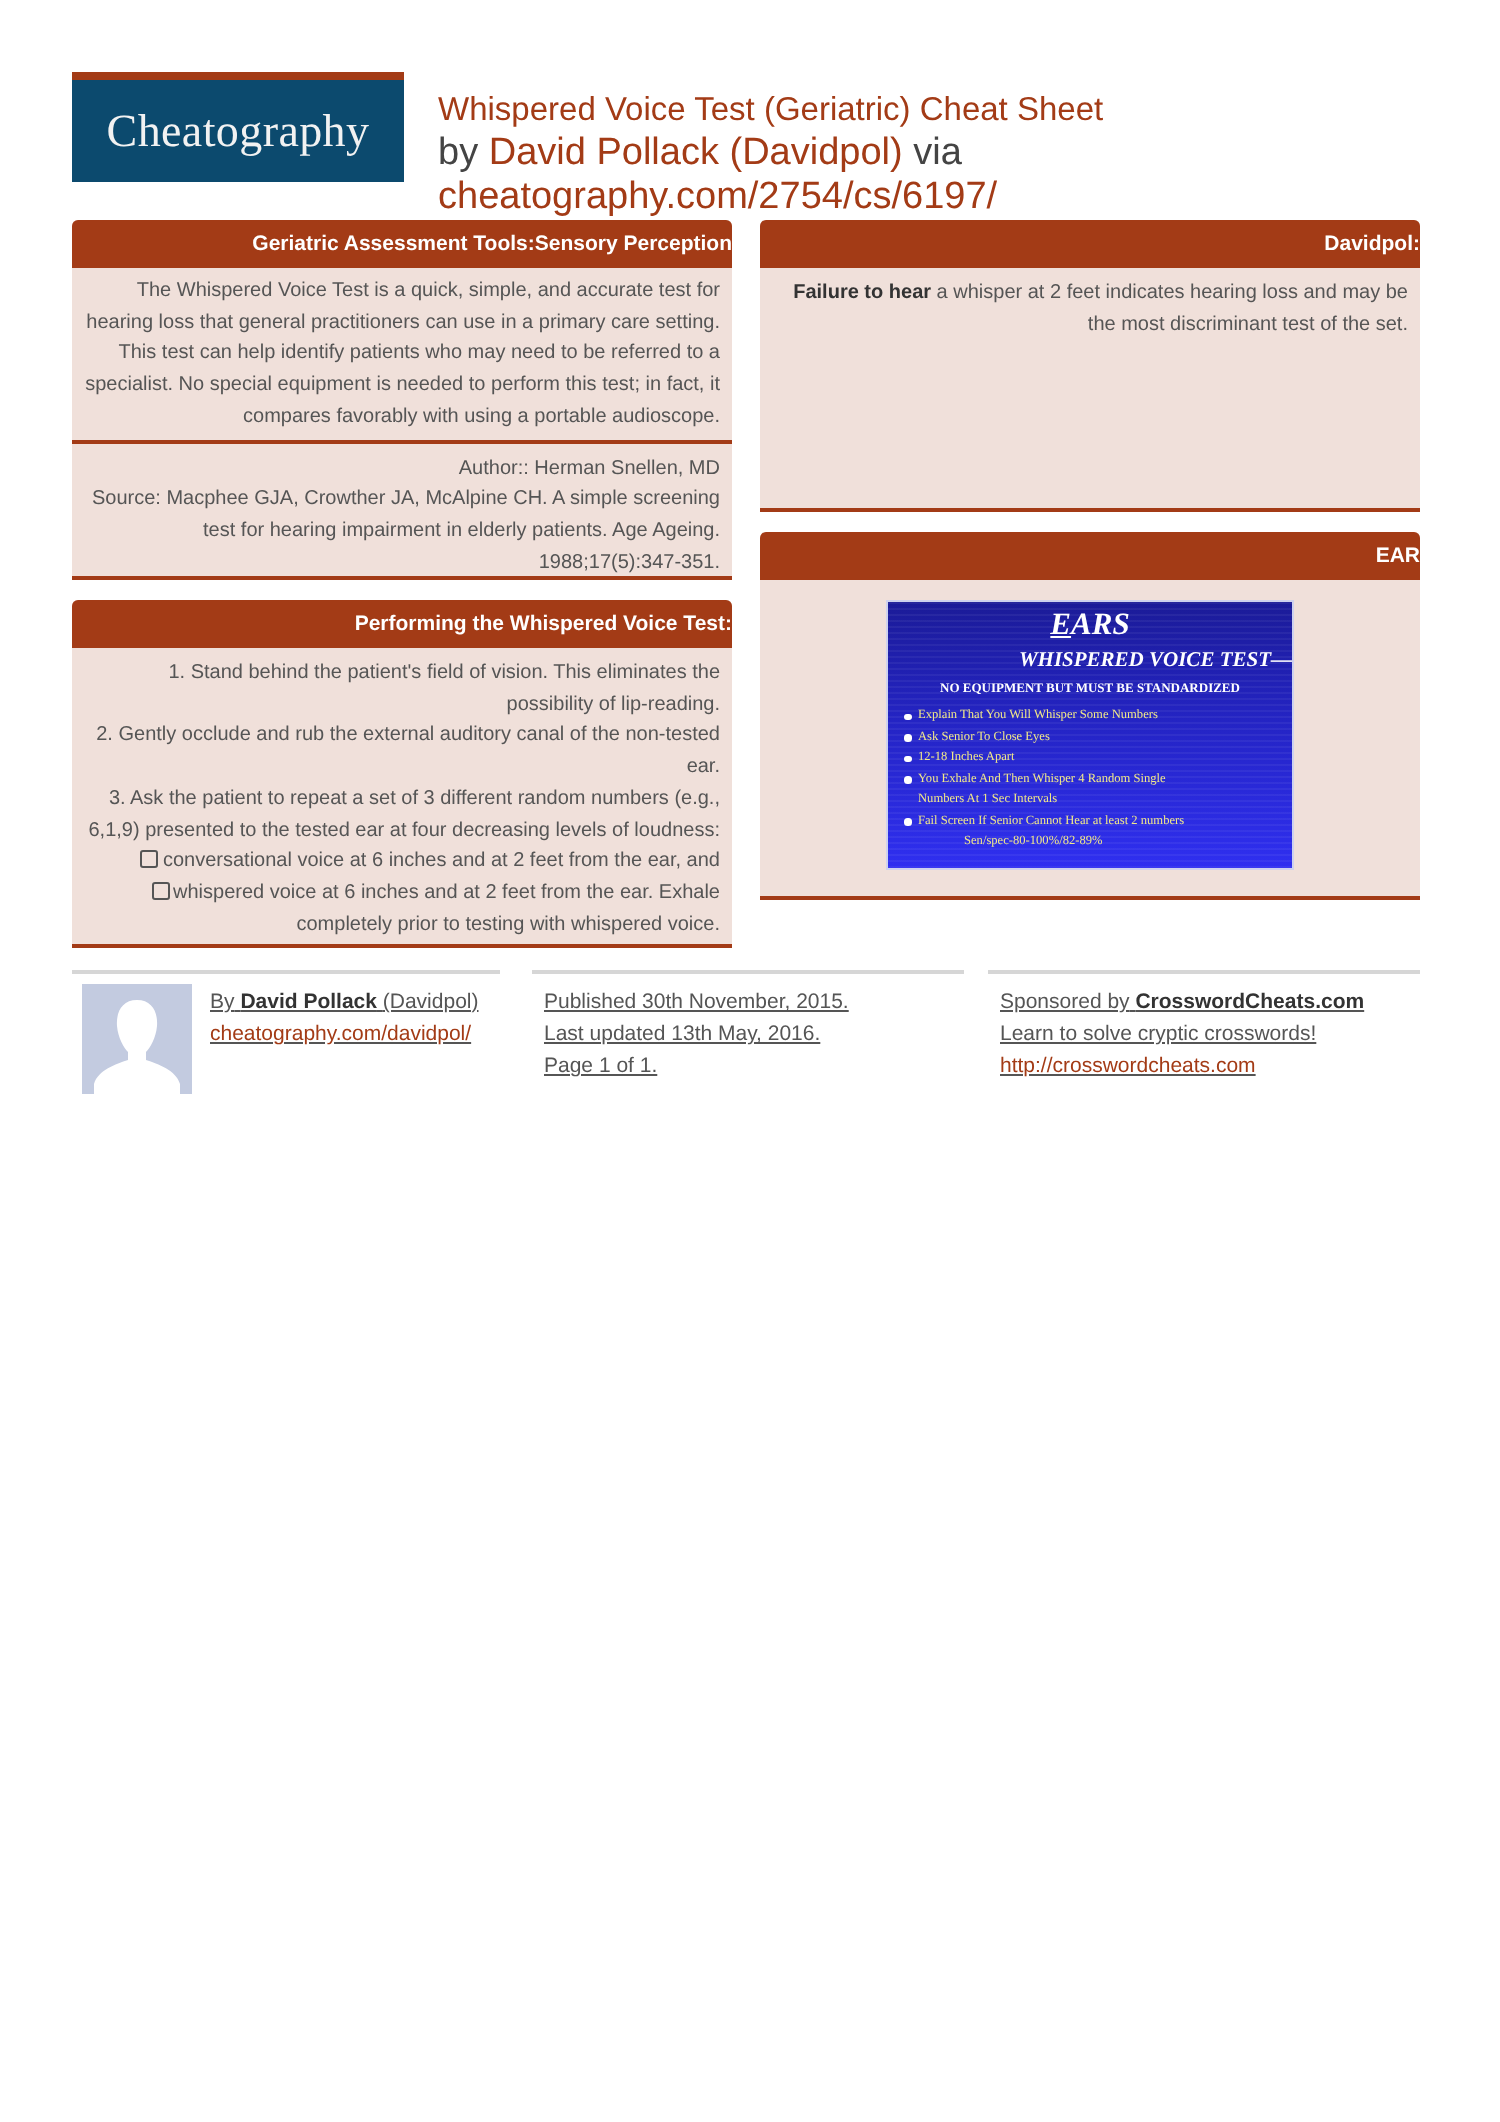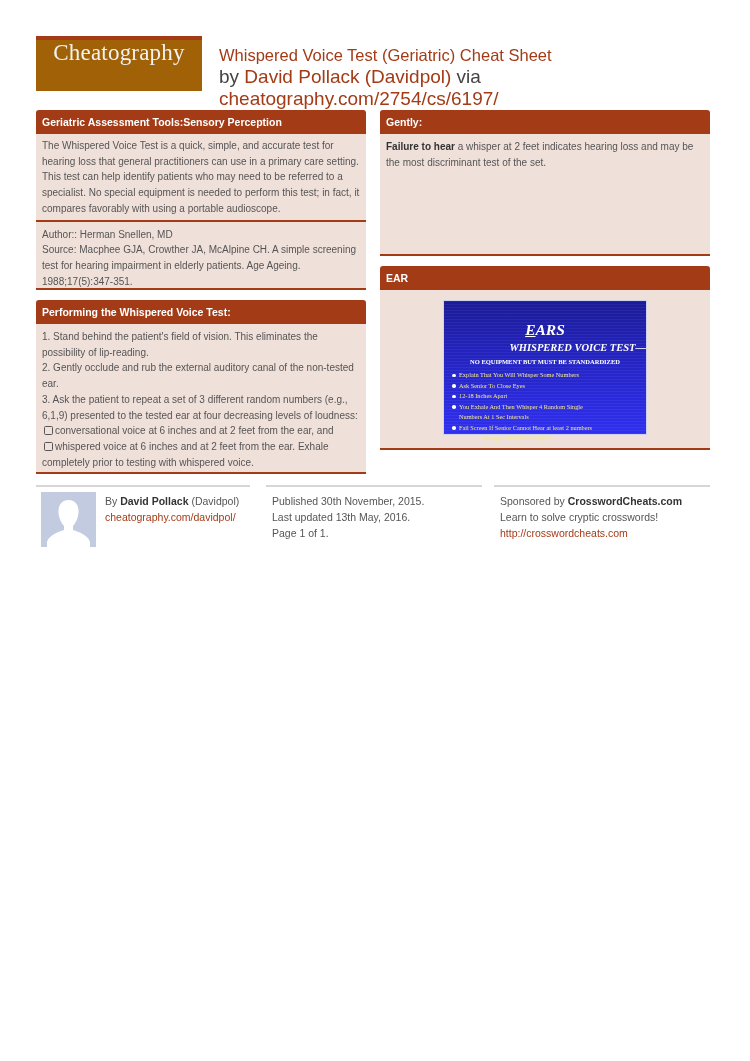--- a/index.html
+++ b/index.html
@@ -2,62 +2,62 @@
 <html><head>
   <meta charset="utf-8">
   <style>
     * { box-sizing: border-box; margin: 0; padding: 0; }
     html, body { width: 750px; height: 1061px; background: #ffffff; }
     body { position: relative; font-family: "Liberation Sans", sans-serif; color: #444; overflow: hidden; }
     a { text-decoration: none; }
 
     .logo {
       position: absolute; left: 36px; top: 36px; width: 166px; height: 55px;
-      background: #a16207; border-top: 4px solid #a33b16;
-      display: flex; align-items: flex-start; justify-content: center;
+      background: #0c4a6e; border-top: 4px solid #a33b16;
+      display: flex; align-items: center; justify-content: center;
     }
     .logo span { font-family: "Liberation Serif", serif; color: #f2f2f2; font-size: 23px; letter-spacing: 0.2px; }
 
     .title { position: absolute; left: 219px; top: 46px; font-size: 16.5px; color: #a33b16; text-align: center; }
     .byline { position: absolute; left: 219px; top: 66px; font-size: 19px; color: #444; }
     .byline a { color: #a33b16; }
 
-    .box { position: absolute; background: #f0e0da; border-bottom: 2px solid #a33b16; border-radius: 3px 3px 0 0; }
+    .box { position: absolute; background: #f0e0da; border-bottom: 2px solid #a33b16; border-radius: 3px 3px 0 0; text-align: right; }
     .box .hdr {
       background: #a33b16; color: #fff; font-weight: bold; font-size: 10.5px;
       height: 24px; line-height: 24px; padding-left: 6px; border-radius: 3px 3px 0 0;
     }
     .box .body { font-size: 10px; line-height: 15.7px; color: #555; padding: 4px 6px 16px 6px; }
     .box .body b { color: #333; }
     .sep { border-top: 2px solid #a33b16; }
 
     .chk { display: inline-block; width: 9px; height: 9px; border: 1px solid #555; border-radius: 1.5px; margin-right: 2px; margin-left: 2px; vertical-align: -1px; }
 
     .ears-img {
       position: absolute; left: 443px; top: 300px; width: 204px; height: 135px;
       background: linear-gradient(to bottom, #1a1aa0 0%, #2222c8 45%, #2c2cee 100%);
       border: 1px solid #cfd2ee;
       background-image:
         repeating-linear-gradient(to bottom, rgba(255,255,255,0.05) 0px, rgba(255,255,255,0.05) 1px, transparent 1px, transparent 3px),
         linear-gradient(to bottom, #1b1b98 0%, #2424c4 45%, #2f2ff0 100%);
-      font-family: "Liberation Serif", serif; color: #fff; padding-top: 19px;
+      font-family: "Liberation Serif", serif; color: #fff; padding-top: 2px;
     }
     .ears-img .e-title { text-align: center; font-size: 15.5px; font-style: italic; font-weight: bold; line-height: 19px; }
     .ears-img .e-title u { text-decoration: underline; }
     .ears-img .e-sub { text-align: right; font-size: 10.5px; font-style: italic; font-weight: bold; line-height: 16px; margin-top: 1px; }
     .ears-img .e-sub2 { text-align: center; font-size: 6.5px; font-weight: bold; line-height: 11px; }
     .ears-img ul { list-style: none; margin-top: 3px; padding-left: 7px; }
     .ears-img li { font-size: 6.3px; color: #f2e98a; line-height: 10.5px; position: relative; padding-left: 8px; }
     .ears-img li::before { content: ""; position: absolute; left: 1px; top: 3.5px; width: 3.5px; height: 3.5px; background: #fff; border-radius: 50%; }
     .ears-img li .cont { display: block; }
     .ears-img .e-foot { font-size: 6.3px; color: #f2e98a; padding-left: 38px; line-height: 10px; }
 
     .footer-line { position: absolute; top: 485px; height: 2px; background: #d6d6d6; }
     .avatar { position: absolute; left: 41px; top: 492px; width: 55px; height: 55px; background: #c3cbe0; overflow: hidden; }
-    .ft { position: absolute; font-size: 10.5px; line-height: 16px; color: #555; }
+    .ft { position: absolute; font-size: 10.5px; line-height: 16px; color: #555; text-decoration: underline; }
     .ft a { color: #a33b16; }
     .ft b { color: #333; }
   </style>
 </head>
 <body>
 
 <div class="logo">
   <span>Cheatography</span>
 </div>
 <div class="title">Whispered Voice Test (Geriatric) Cheat Sheet</div>
@@ -83,21 +83,21 @@
   <div class="body" style="padding-top:5px;">
     <div>1. Stand behind the patient's field of vision. This eliminates the possibility of lip-reading.</div>
     <div>2. Gently occlude and rub the external auditory canal of the non-tested ear.</div>
     <div>3. Ask the patient to repeat a set of 3 different random numbers (e.g., 6,1,9) presented to the tested ear at four decreasing levels of loudness:</div>
     <div><span class="chk"></span><span>conversational voice at 6 inches and at 2 feet from the ear, and</span></div>
     <div><span class="chk"></span><span>whispered voice at 6 inches and at 2 feet from the ear. Exhale completely prior to testing with whispered voice.</span></div>
   </div>
 </div>
 
 <div class="box" style="left:380px; top:110px; width:330px; height:146px;">
-  <div class="hdr">Gently:</div>
+  <div class="hdr">Davidpol:</div>
   <div class="body" style="padding-top:5px;">
     <div><b>Failure to hear</b><span> a whisper at 2 feet indicates hearing loss and may be the most discriminant test of the set.</span></div>
   </div>
 </div>
 
 <div class="box" style="left:380px; top:266px; width:330px; height:184px;">
   <div class="hdr">EAR</div>
 </div>
 <div class="ears-img">
   <div class="e-title"><u>E</u><span>ARS</span></div>

